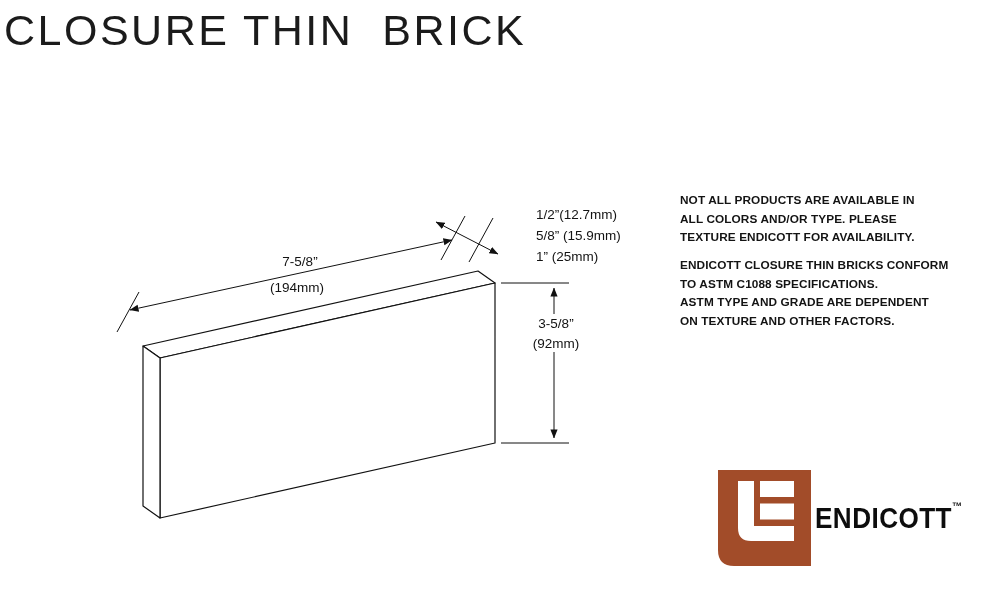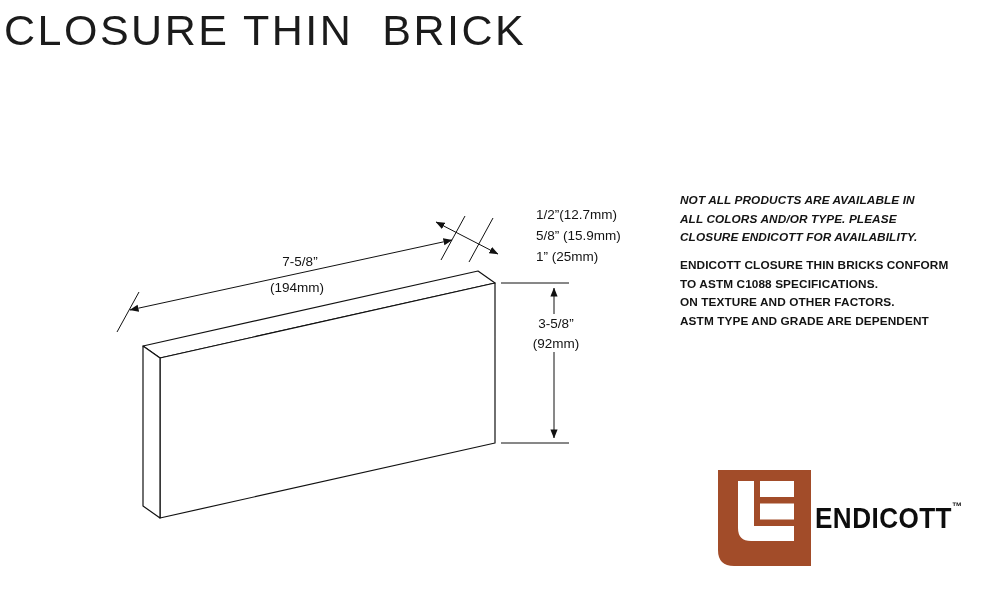--- a/index.html
+++ b/index.html
@@ -13,21 +13,21 @@
     position:absolute;top:6px;left:4px;width:987px;
     text-align:left;font-size:43px;font-weight:400;
     letter-spacing:2.5px;color:#1b1b1b;white-space:pre;
   }
   .diagram-svg{position:absolute;left:0;top:0;width:987px;height:610px;}
   .note{
     position:absolute;left:680px;width:290px;
     font-size:11.8px;line-height:18.6px;font-weight:600;
     letter-spacing:0.1px;color:#131313;
   }
-  .note-availability{top:191px;font-style:italic;}
+  .note-availability{top:191px;}
   .note-spec{top:256px;}
   .logo-square-svg{position:absolute;left:718px;top:470px;width:93px;height:96px;}
   .wordmark{
     position:absolute;left:815px;top:502px;
     font-size:29px;font-weight:700;color:#0d0d0d;
     transform:scaleX(0.9);transform-origin:left top;
     white-space:nowrap;letter-spacing:0.5px;
   }
   .tm{font-size:11px;font-weight:700;vertical-align:top;position:relative;top:-2px;}
 </style>
@@ -73,28 +73,28 @@
       <line x1="554" y1="314" x2="554" y2="288" marker-end="url(#arr)"></line>
       <line x1="554" y1="352" x2="554" y2="438" marker-end="url(#arr)"></line>
     </g>
     <text x="556" y="328" text-anchor="middle" font-size="13.5" fill="#131313">3-5/8”</text>
     <text x="556" y="348" text-anchor="middle" font-size="13.5" fill="#131313">(92mm)</text>
   </svg>
 
   <div class="note note-availability">
     <div>NOT ALL PRODUCTS ARE AVAILABLE IN</div>
     <div>ALL COLORS AND/OR TYPE. PLEASE</div>
-    <div>CLOSURE ENDICOTT FOR AVAILABILITY.</div>
+    <div>TEXTURE ENDICOTT FOR AVAILABILITY.</div>
   </div>
 
   <div class="note note-spec">
     <div>ENDICOTT CLOSURE THIN BRICKS CONFORM</div>
     <div>TO ASTM C1088 SPECIFICATIONS.</div>
+    <div>ASTM TYPE AND GRADE ARE DEPENDENT</div>
     <div>ON TEXTURE AND OTHER FACTORS.</div>
-    <div>ASTM TYPE AND GRADE ARE DEPENDENT</div>
   </div>
 
   <svg class="logo-square-svg" viewBox="0 0 93 96">
     <path d="M0 0 H93 V96 H16 Q0 96 0 80 Z" fill="#A24C29"></path>
     <g fill="#ffffff">
       <path d="M20 11 H36 V56 H76 V71 H33 Q20 71 20 58 V11 Z"></path>
       <rect x="42" y="11" width="34" height="16"></rect>
       <rect x="42" y="33.5" width="34" height="16"></rect>
     </g>
   </svg>

